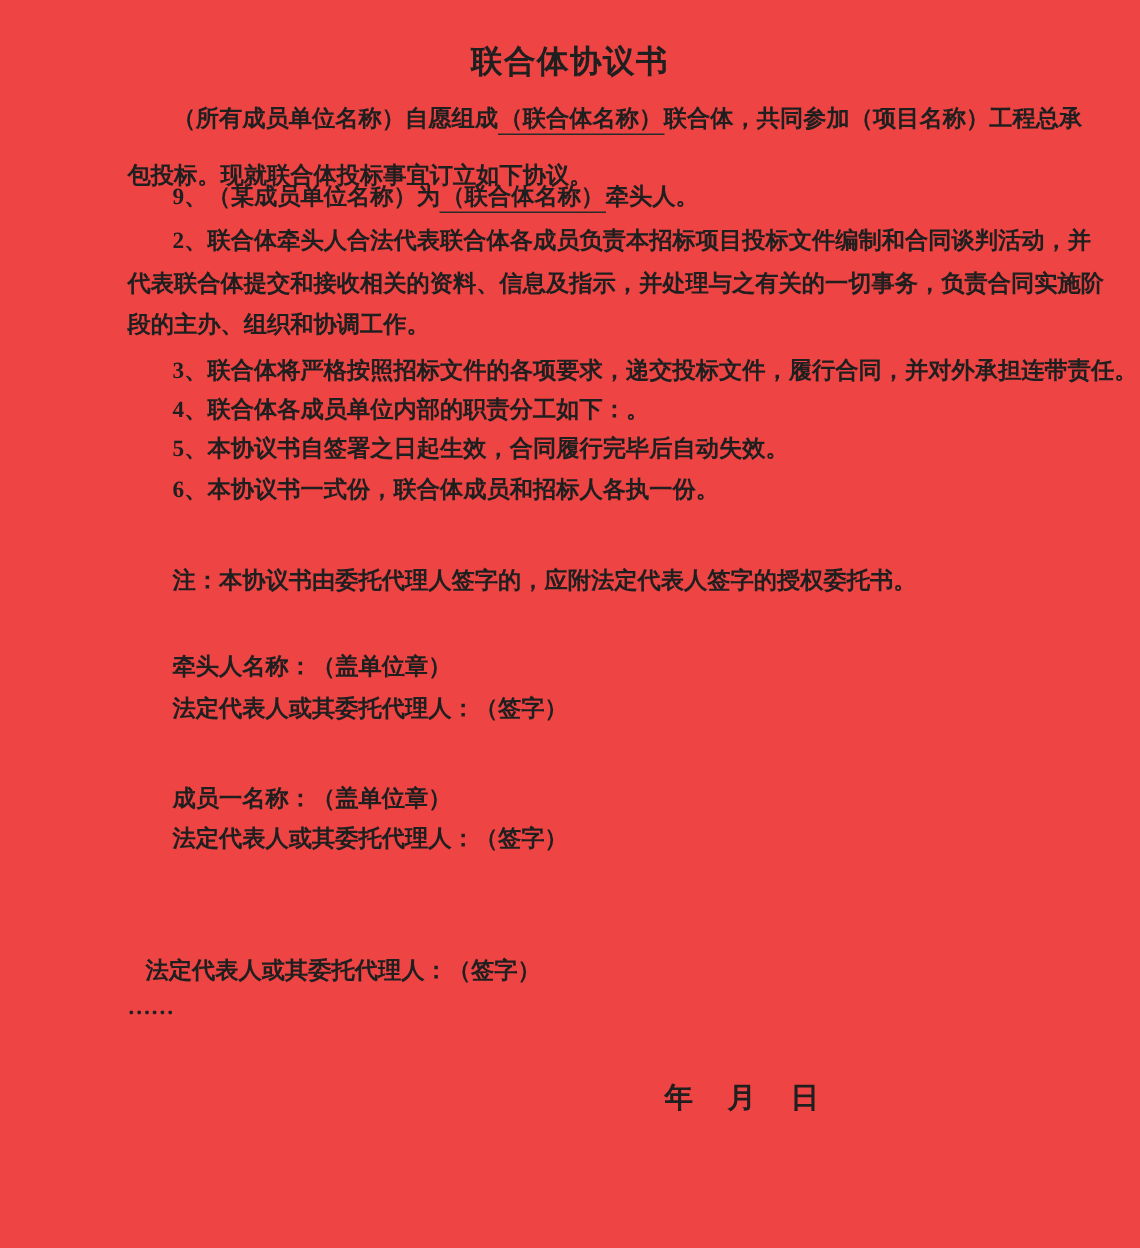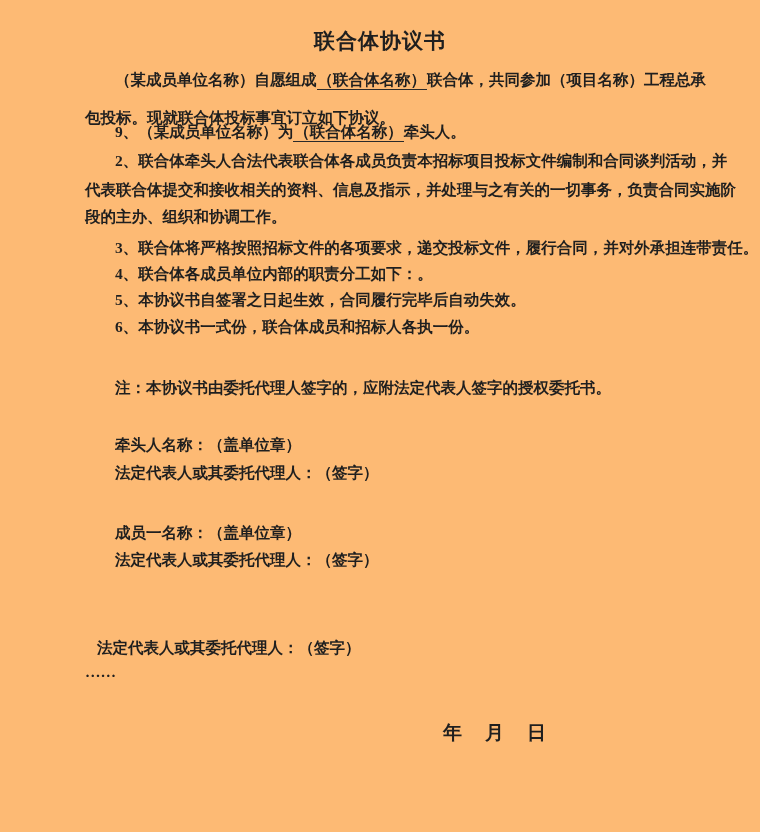--- a/index.html
+++ b/index.html
@@ -4,21 +4,21 @@
 <style>
   html, body {
     margin: 0;
     padding: 0;
     background: #ffffff;
   }
   .page {
     position: relative;
     width: 760px;
     height: 832px;
-    background: #fdba74;
+    background: #ef4444;
     font-family: "Liberation Serif", "DejaVu Serif", serif;
     font-weight: 700;
     color: #1f1f1f;
     overflow: hidden;
   }
   .doc-title {
     position: absolute;
     top: 27px;
     left: 0;
     width: 100%;
@@ -71,21 +71,21 @@
   .l16 { top: 639px; }
   .l17 { top: 663px; }
 </style>
 </head>
 <body>
 
 <div class="page">
 
   <div class="doc-title">联合体协议书</div>
 
-  <div class="line l0 ind-2em"><span>（某成员单位名称）自愿组成</span><span class="blank-underline">（联合体名称）</span><span>联合体，共同参加（项目名称）工程总承</span></div>
+  <div class="line l0 ind-2em"><span>（所有成员单位名称）自愿组成</span><span class="blank-underline">（联合体名称）</span><span>联合体，共同参加（项目名称）工程总承</span></div>
 
   <div class="line l1">包投标。现就联合体投标事宜订立如下协议。</div>
 
   <div class="line l2 ind-2em"><span>9、（某成员单位名称）为</span><span class="blank-underline">（联合体名称）</span><span>牵头人。</span></div>
 
   <div class="line l3 ind-2em">2、联合体牵头人合法代表联合体各成员负责本招标项目投标文件编制和合同谈判活动，并</div>
   <div class="line l5">段的主办、组织和协调工作。</div>
   <div class="line l4">代表联合体提交和接收相关的资料、信息及指示，并处理与之有关的一切事务，负责合同实施阶</div>
 
   <div class="line l6 ind-2em">3、联合体将严格按照招标文件的各项要求，递交投标文件，履行合同，并对外承担连带责任。</div>

